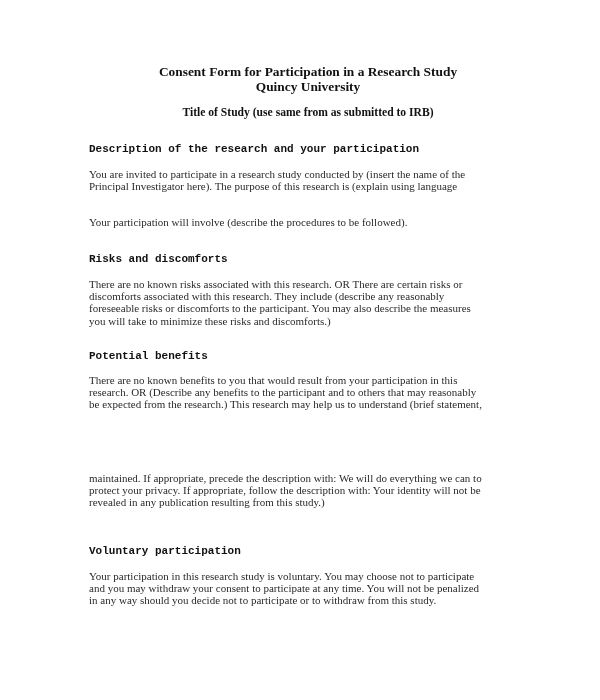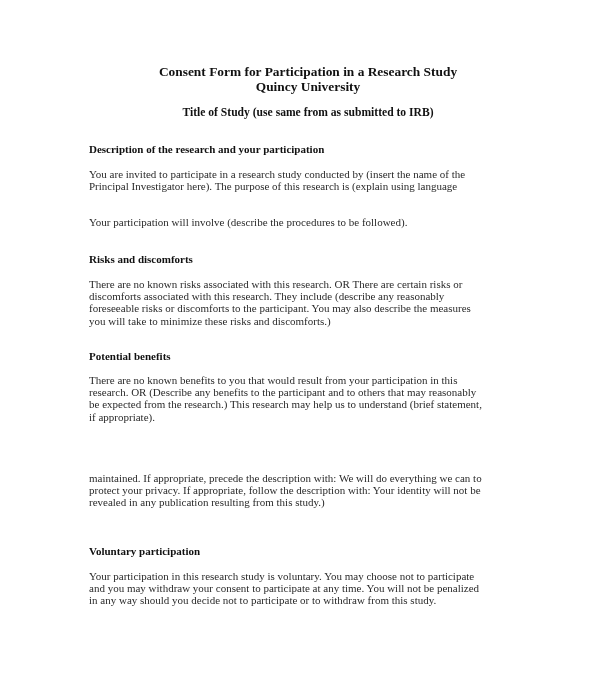--- a/index.html
+++ b/index.html
@@ -41,20 +41,21 @@
       line-height: 14px;
     }
     .section-heading {
       position: absolute;
       left: 89px;
       font-weight: bold;
       font-size: 11px;
       line-height: 13px;
       color: #111;
       white-space: nowrap;
+      font-family: Liberation Mono, monospace;
     }
     .para {
       position: absolute;
       left: 89px;
       width: 440px;
       font-size: 11px;
       line-height: 12.2px;
       color: #2a2a2a;
     }
     .para span.line {
@@ -89,21 +90,20 @@
     <span class="line">discomforts associated with this research. They include (describe any reasonably</span>
     <span class="line">foreseeable risks or discomforts to the participant. You may also describe the measures</span>
     <span class="line">you will take to minimize these risks and discomforts.)</span>
   </div>
 
   <div class="section-heading" style="top:350px;">Potential benefits</div>
   <div class="para" style="top:374px;">
     <span class="line">There are no known benefits to you that would result from your participation in this</span>
     <span class="line">research. OR (Describe any benefits to the participant and to others that may reasonably</span>
     <span class="line">be expected from the research.) This research may help us to understand (brief statement,</span>
-    <span class="line">if appropriate).</span>
   </div>
 
   <div class="para" style="top:472px;">
     <span class="line">maintained. If appropriate, precede the description with: We will do everything we can to</span>
     <span class="line">protect your privacy. If appropriate, follow the description with: Your identity will not be</span>
     <span class="line">revealed in any publication resulting from this study.)</span>
   </div>
 
   <div class="section-heading" style="top:545px;">Voluntary participation</div>
   <div class="para" style="top:570px;">

